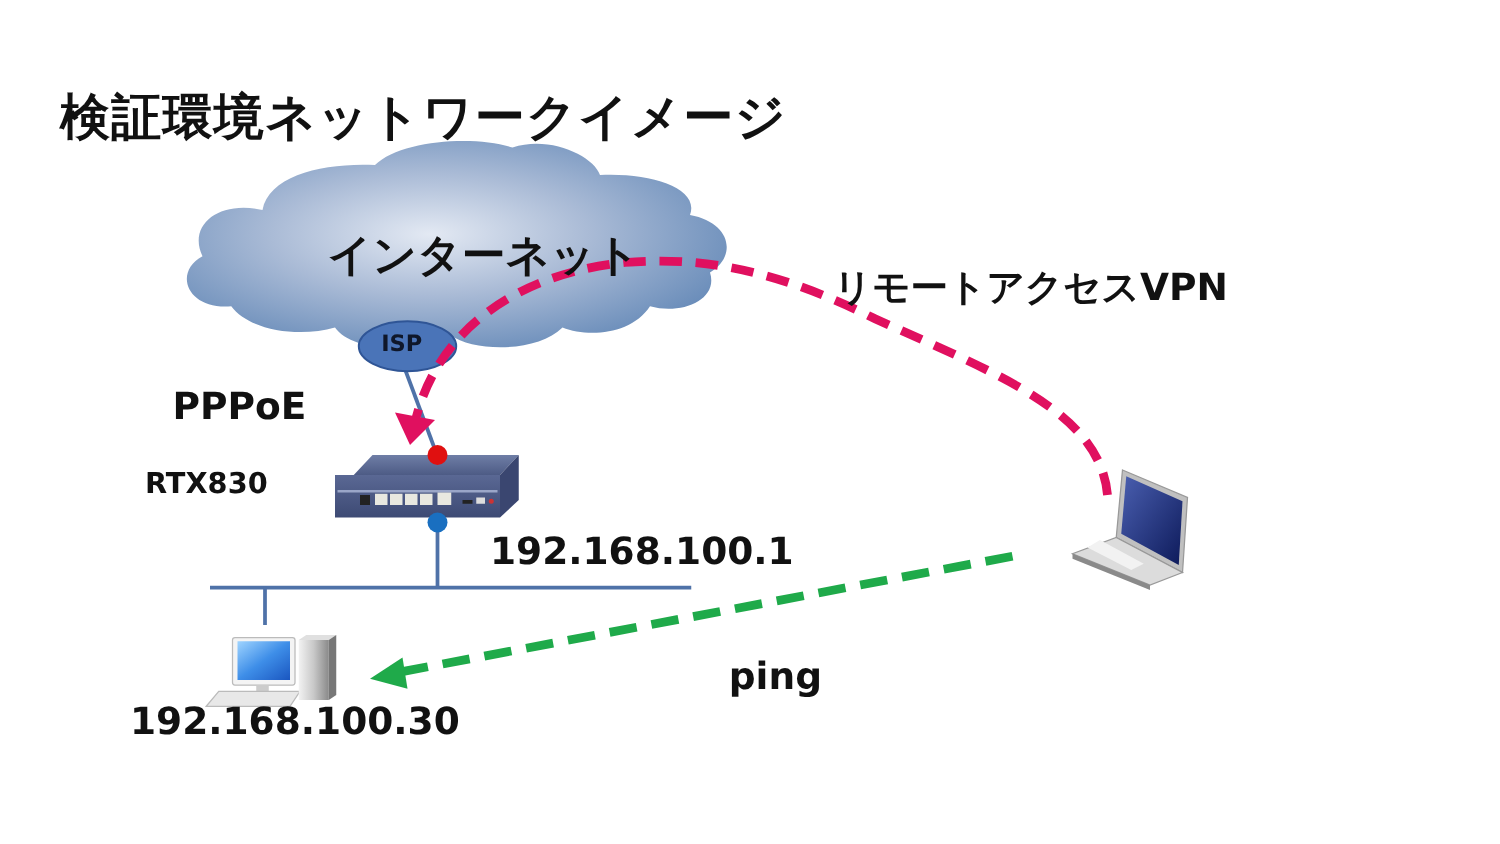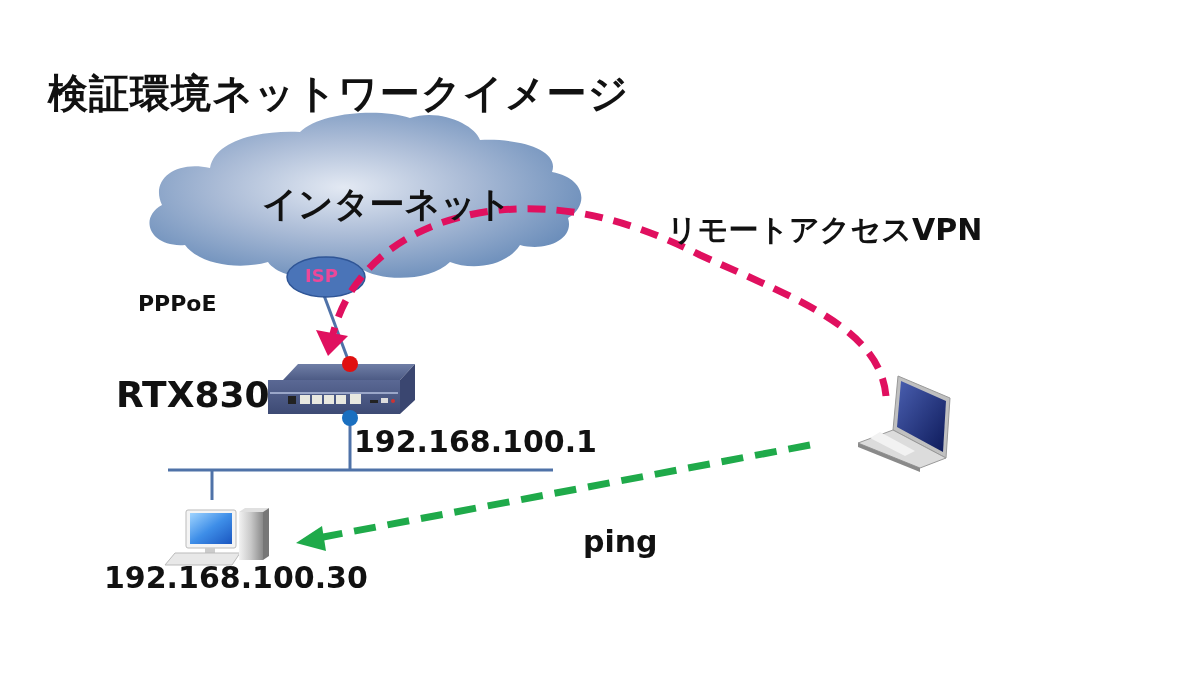--- a/index.html
+++ b/index.html
@@ -2,28 +2,28 @@
 <html><head>
   <meta charset="utf-8">
   <style>
     html, body { margin: 0; padding: 0; background: #ffffff; }
     body { width: 1200px; height: 675px; position: relative; overflow: hidden;
            font-family: "DejaVu Sans", "Liberation Sans", sans-serif; color: #111; }
     .title { position: absolute; left: 48px; top: 20px; font-size: 40px; font-weight: bold;
              letter-spacing: 1px; color: #111; margin-top: 46px; }
     svg.diagram { position: absolute; left: 0; top: 0; }
     .lbl { position: absolute; font-weight: bold; color: #111; white-space: nowrap; }
-    .lbl-pppoe { left: 138px; top: 291px; font-size: 22px; }
-    .lbl-rtx { left: 116px; top: 374px; font-size: 36px; }
-    .lbl-gw { left: 354px; top: 424px; font-size: 30px; }
+    .lbl-pppoe { left: 138px; top: 308px; font-size: 30px; }
+    .lbl-rtx { left: 116px; top: 374px; font-size: 23px; }
+    .lbl-gw { left: 392px; top: 424px; font-size: 30px; }
     .lbl-host { left: 104px; top: 560px; font-size: 30px; }
     .lbl-vpn { left: 667px; top: 210px; font-size: 30px; text-align: center; }
     .lbl-ping { left: 583px; top: 524px; font-size: 30px; }
     .lbl-internet { left: 262px; top: 181px; font-size: 35px; }
-    .lbl-isp { position: absolute; left: 305px; top: 265px; font-size: 18px; font-weight: bold; color: #ec4899; }
+    .lbl-isp { position: absolute; left: 305px; top: 265px; font-size: 18px; font-weight: bold; color: #0f172a; }
   </style>
 </head>
 <body>
 
 <div class="title">検証環境ネットワークイメージ</div>
 
 <svg class="diagram" width="1200" height="675" viewBox="0 0 1200 675">
   <defs>
     <radialGradient id="cloudGrad" cx="0.45" cy="0.45" r="0.65">
       <stop offset="0" stop-color="#e3e9f3"></stop>

